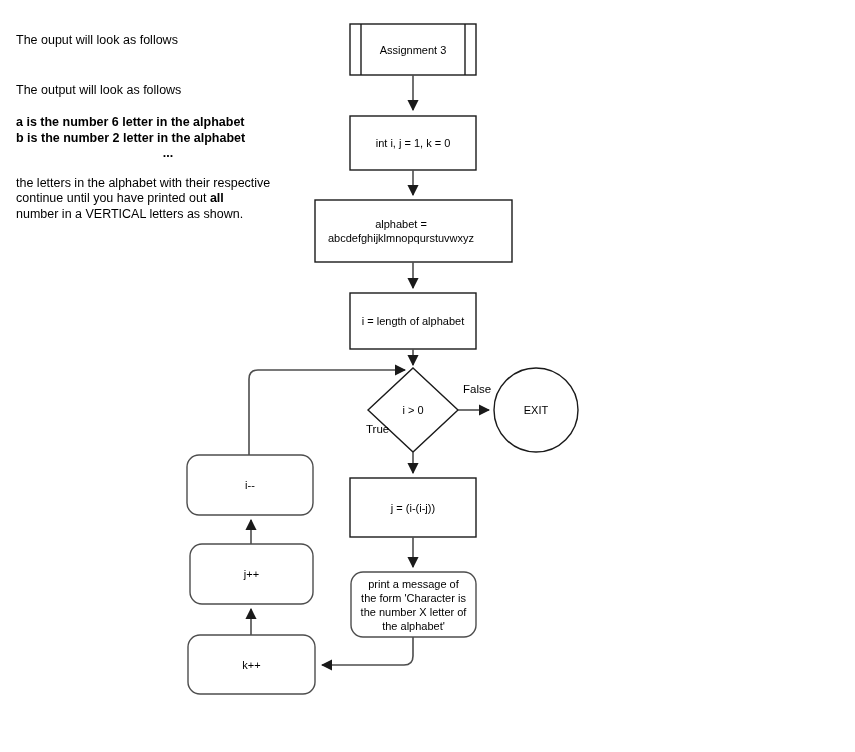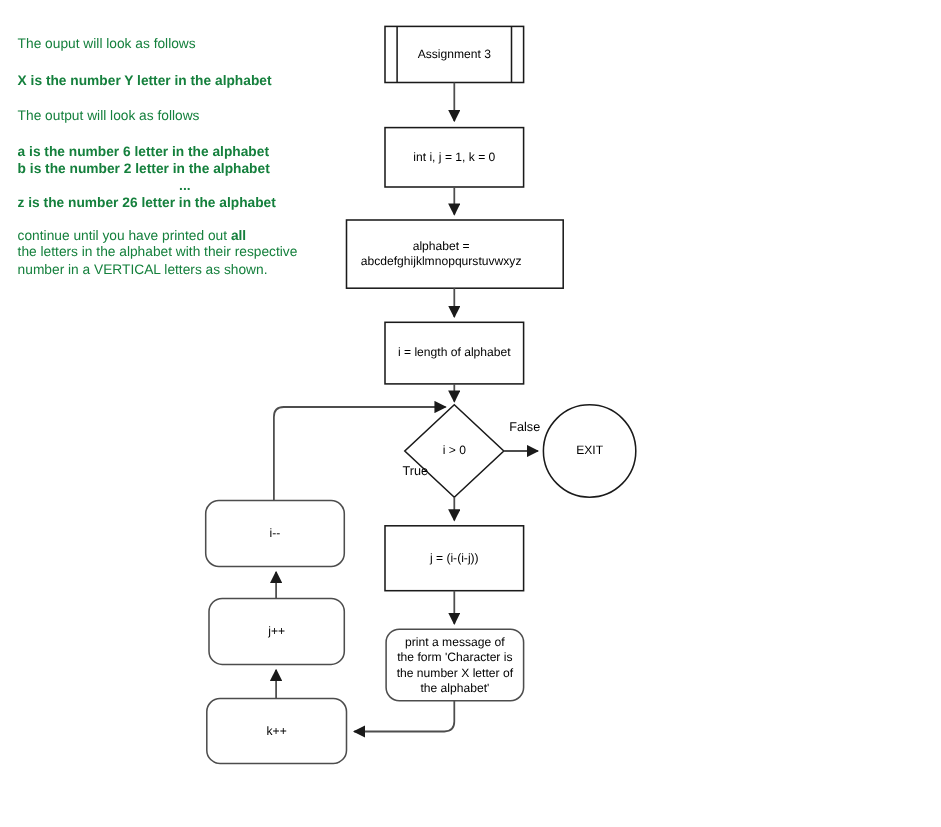--- a/index.html
+++ b/index.html
@@ -26,21 +26,21 @@
   .notes {
     position: absolute;
     left: 16px;
     top: 33px;
     width: 300px;
   }
   .notes p {
     margin: 0;
     font-size: 12.5px;
     line-height: 15.5px;
-    color: #15803d;
+    color: #000000;
   }
   .note-gap-lg { height: 17px; }
   .note-gap-md { height: 14px; }
   .note-bold { font-weight: bold; }
   .note-ellipsis {
     font-weight: bold;
     text-align: center;
     padding-left: 4px;
     line-height: 11px;
   }
@@ -68,31 +68,29 @@
   .svg-shape-soft { fill: #ffffff; stroke: #4d4d4d; stroke-width: 1.4; }
   .svg-line { stroke: #4d4d4d; stroke-width: 1.6; fill: none; }
   .svg-line-dark { stroke: #1a1a1a; stroke-width: 1.4; fill: none; }
 </style>
 </head>
 <body>
 
 <div class="notes">
   <p>The ouput will look as follows</p>
   <div class="note-gap-lg"></div>
-  <p class="note-bold">X is the number Y letter in the alphabet</p>
   <div class="note-gap-lg"></div>
   <p>The output will look as follows</p>
   <div class="note-gap-lg"></div>
   <p class="note-bold">a is the number 6 letter in the alphabet</p>
   <p class="note-bold">b is the number 2 letter in the alphabet</p>
   <p class="note-ellipsis">...</p>
-  <p class="note-bold">z is the number 26 letter in the alphabet</p>
   <div class="note-gap-md"></div>
+  <p>the letters in the alphabet with their respective</p>
   <p><span>continue until you have printed out </span><span class="inline-bold">all</span></p>
-  <p>the letters in the alphabet with their respective</p>
   <p>number in a VERTICAL letters as shown.</p>
 </div>
 
 <svg id="canvas" width="855" height="752" viewBox="0 0 855 752" xmlns="http://www.w3.org/2000/svg">
   <defs>
     <marker id="arrow" viewBox="0 0 10 10" refX="9" refY="5" markerWidth="7" markerHeight="7" orient="auto-start-reverse">
       <path d="M 0 0 L 10 5 L 0 10 z" fill="#1a1a1a"></path>
     </marker>
   </defs>
 

